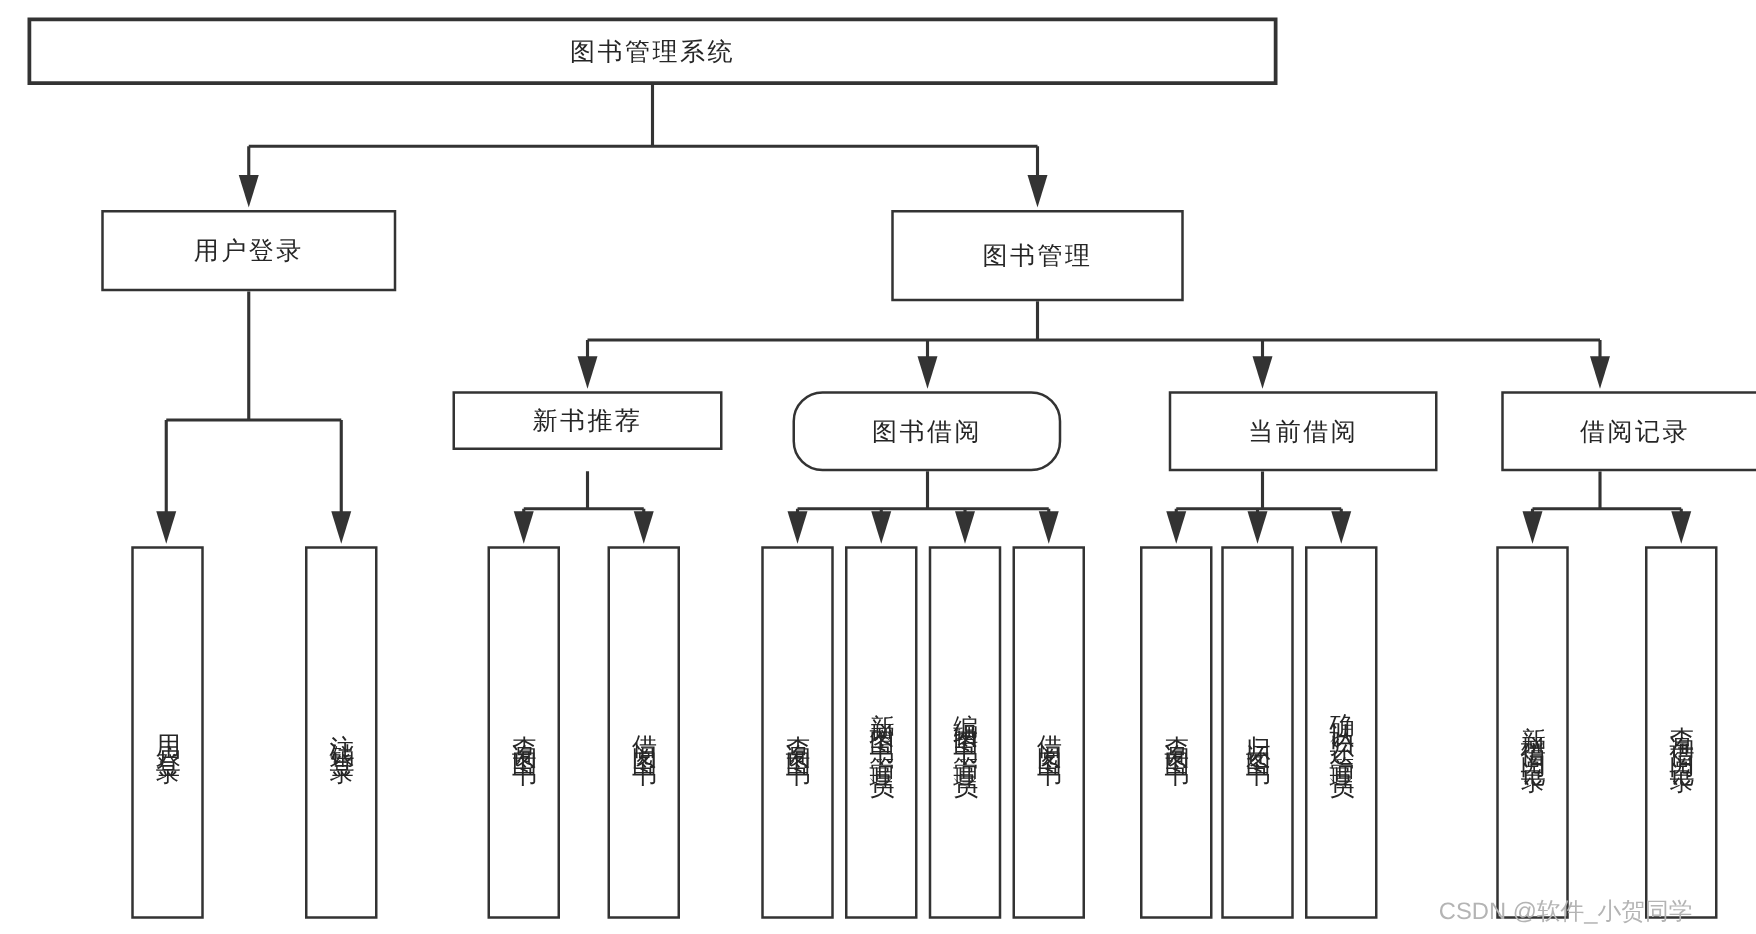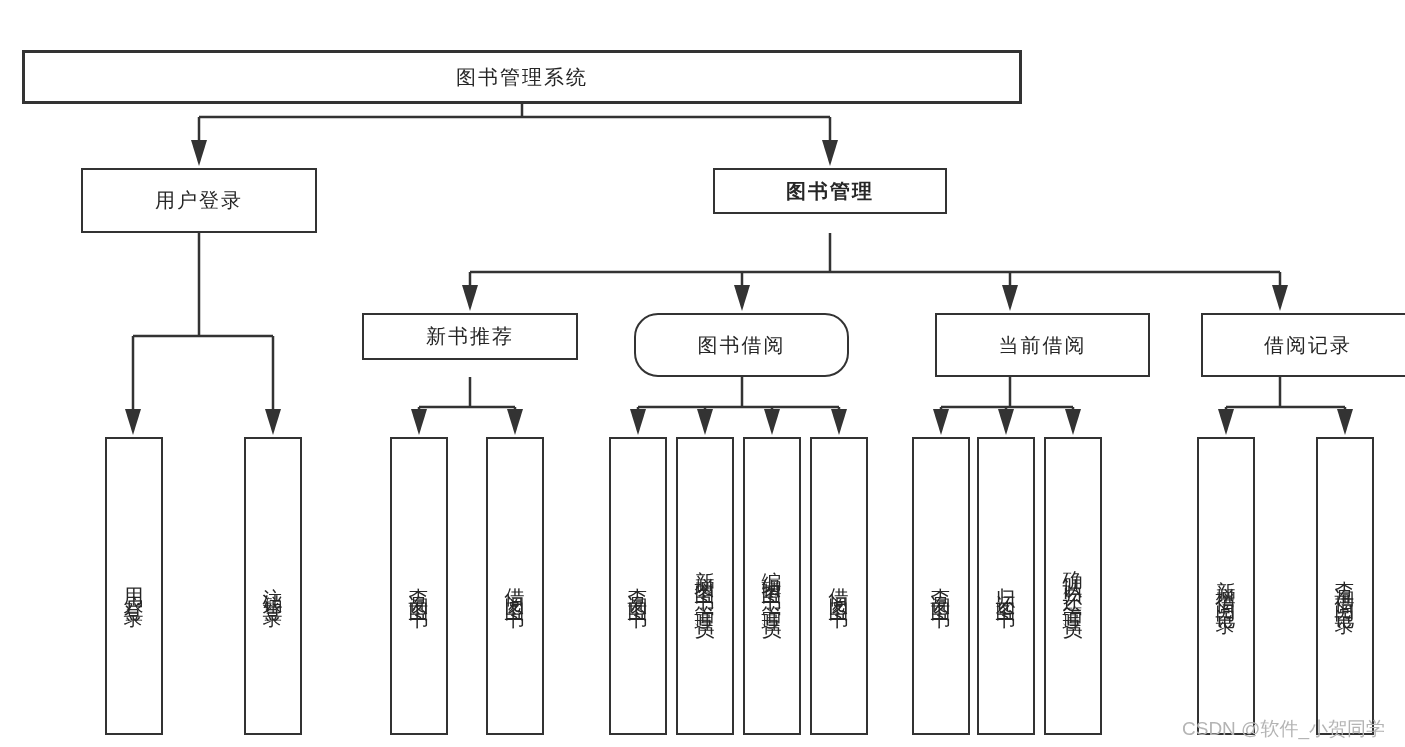--- a/index.html
+++ b/index.html
@@ -53,21 +53,21 @@
     letter-spacing: 2px;
   }
   .node.leaf {
     writing-mode: vertical-rl;
     letter-spacing: 7px;
     white-space: normal;
     line-height: 1;
   }
   .watermark {
     position: absolute;
-    left: 1182px;
+    left: 1151px;
     top: 716px;
     width: 222px;
     font-size: 19px;
     color: #b4b4b4;
     letter-spacing: 0px;
     white-space: nowrap;
     z-index: 5;
   }
 </style>
 </head>
@@ -137,24 +137,24 @@
 
     <g>
       <path d="M1280 377 V407 M1226 407 H1345"></path>
       <path d="M1226 407 V410"></path>
       <polygon points="1218,409 1234,409 1226,435"></polygon>
       <path d="M1345 407 V410"></path>
       <polygon points="1337,409 1353,409 1345,435"></polygon>
     </g>
   </svg>
 
-  <div class="node root" style="left:22px; top:14px; width:1000px; height:54px;margin-top:36px;">图书管理系统</div>
+  <div class="node root" style="left:22px; top:14px; width:1000px; height:54px;">图书管理系统</div>
 
   <div class="node h-node" style="left:81px; top:168px; width:236px; height:65px;">用户登录</div>
-  <div class="node h-node" style="left:713px; top:168px; width:234px; height:46px;font-weight:bold;">图书管理</div>
+  <div class="node h-node" style="left:713px; top:168px; width:234px; height:73px;">图书管理</div>
 
   <div class="node h-node" style="left:362px; top:313px; width:216px; height:47px;">新书推荐</div>
   <div class="node h-node" style="left:634px; top:313px; width:215px; height:64px;border-radius:24px;">图书借阅</div>
   <div class="node h-node" style="left:903px; top:313px; width:215px; height:64px;margin-left:32px;">当前借阅</div>
   <div class="node h-node" style="left:1201px; top:313px; width:214px; height:64px;">借阅记录</div>
 
   <div class="node leaf" style="left:105px; top:437px; width:58px; height:298px;">用户登录</div>
   <div class="node leaf" style="left:244px; top:437px; width:58px; height:298px;">注销登录</div>
 
   <div class="node leaf" style="left:390px; top:437px; width:58px; height:298px;">查询图书</div>

